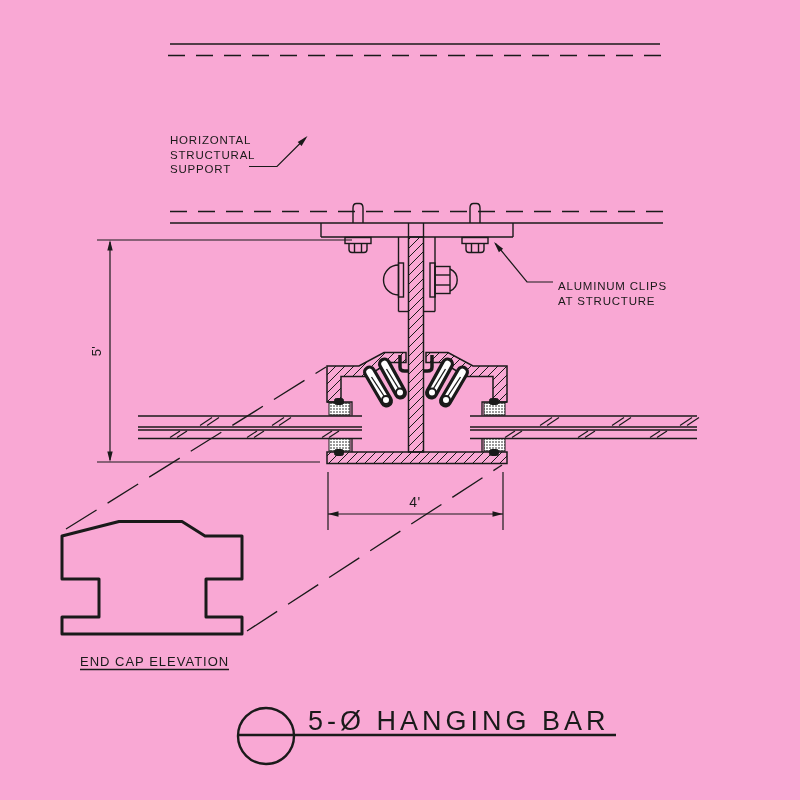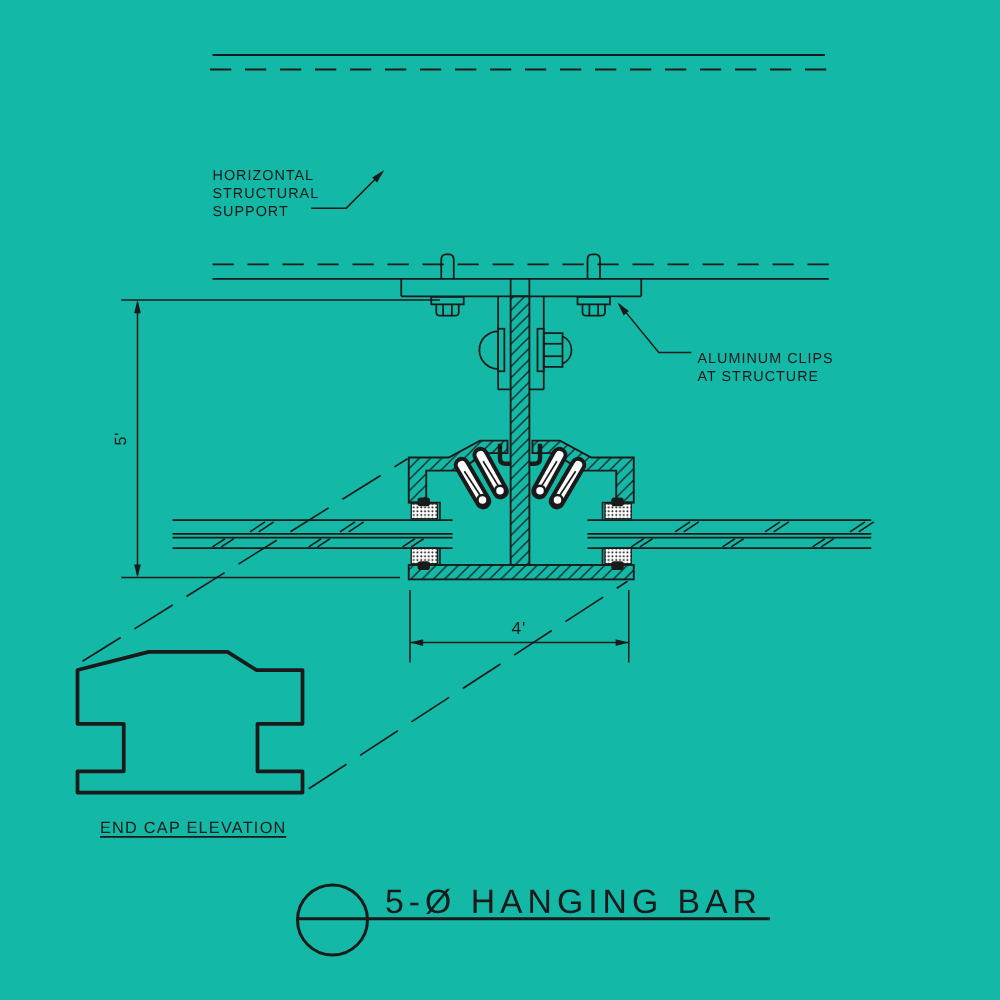--- a/index.html
+++ b/index.html
@@ -1,16 +1,16 @@
 <!DOCTYPE html>
 <html><head>
 <meta charset="utf-8">
 <style>
   html,body{margin:0;padding:0;background:#ffffff;}
-  #sheet{width:800px;height:800px;position:relative;background:#14b8a6;overflow:hidden;}
+  #sheet{width:800px;height:800px;position:relative;background:#f9a8d4;overflow:hidden;}
   svg{display:block;}
   text{font-family:"Liberation Sans","DejaVu Sans",sans-serif;fill:#1a1a1a;}
   .callout{font-size:11.5px;letter-spacing:0.8px;}
   .dimtext{font-size:13px;letter-spacing:0.5px;}
   .detail-label{font-size:13px;letter-spacing:1px;}
   .title-text{font-size:27px;letter-spacing:4px;}
 </style>
 </head>
 <body>
 

